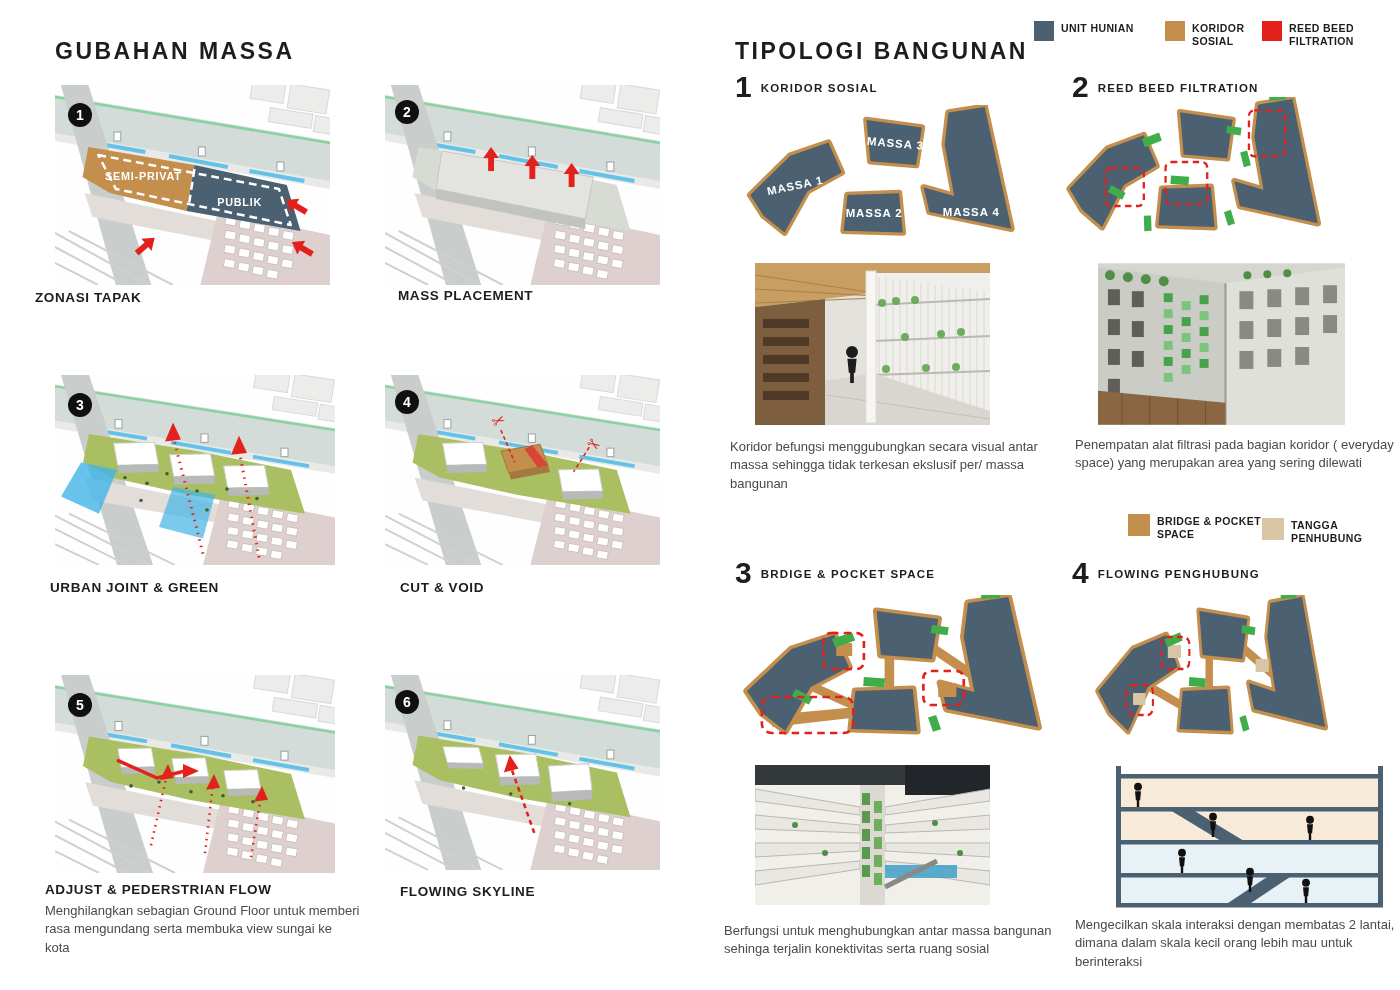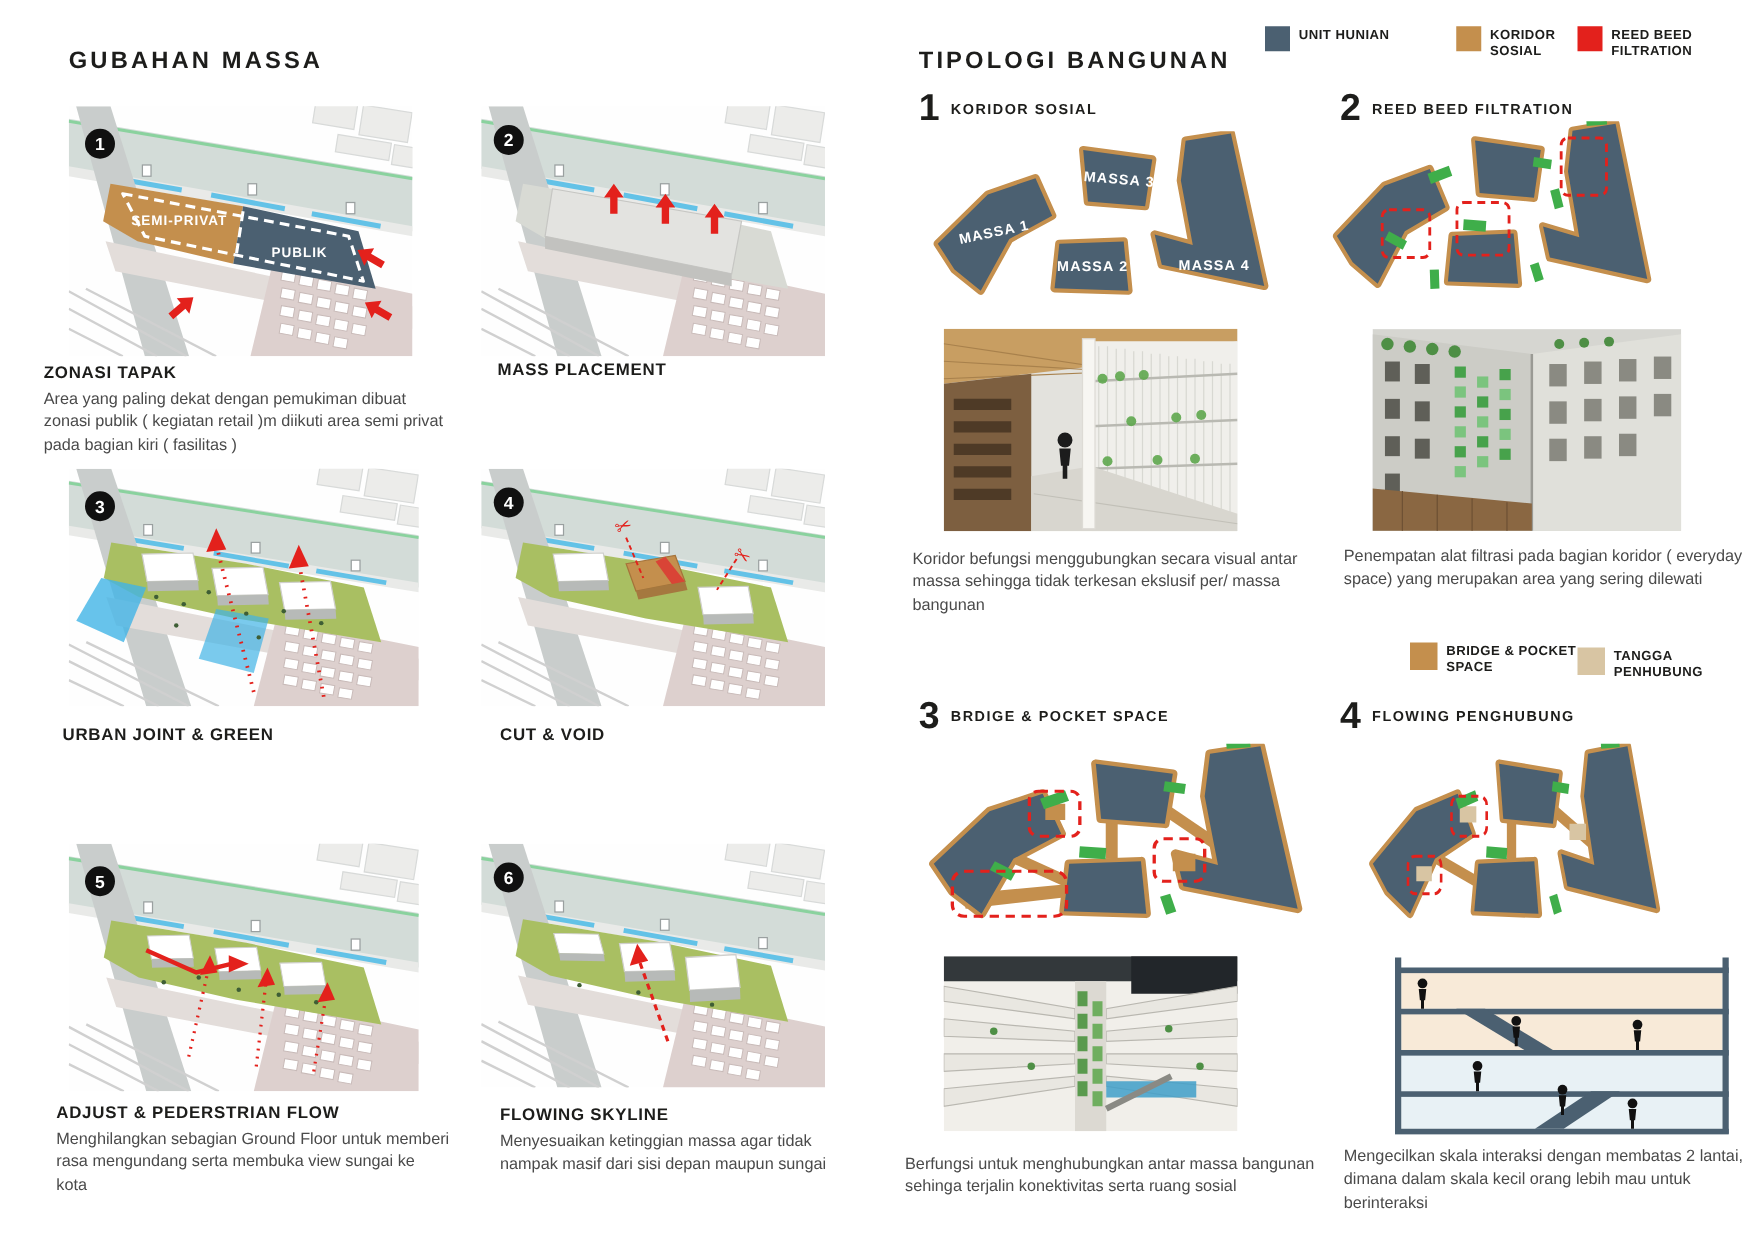--- a/index.html
+++ b/index.html
@@ -1,19 +1,19 @@
 <!DOCTYPE html>
 <html><head>
 <meta charset="utf-8">
 <style>
   html,body{margin:0;padding:0}
   body{width:1400px;height:990px;position:relative;background:#ffffff;
        font-family:"Liberation Sans",sans-serif;color:#1d1d1b;overflow:hidden}
   svg{display:block}
-  .page-title{position:absolute;font-size:19px;font-weight:700;letter-spacing:2.5px}
+  .page-title{position:absolute;font-size:23px;font-weight:700;letter-spacing:2.5px}
   .badge{position:absolute;width:24px;height:24px;border-radius:50%;background:#101010;color:#fff;
          display:flex;align-items:center;justify-content:center;font-size:14px;font-weight:700;z-index:3}
   .map{position:absolute}
   .cap{position:absolute;text-align:left}
   .cap h3{margin:0 0 5px;font-size:13.5px;letter-spacing:.6px;color:#1d1d1b}
   .cap p{margin:0;font-size:13px;line-height:1.42;color:#4a4a4a}
   .sec-h{position:absolute;display:flex;gap:9px;align-items:flex-start}
   .sec-h .num{font-size:30px;font-weight:700;line-height:1}
   .sec-h .tt{font-size:11.5px;font-weight:700;letter-spacing:1.2px;padding-top:10px}
   .leg{position:absolute;display:flex;gap:7px}
@@ -116,21 +116,20 @@
   <polygon class="wdash" points="44,70 228,104 240,140 62,104"></polygon>
   <line class="wdash" x1="142" y1="84" x2="136" y2="122"></line>
   <text class="zone-label" x="90" y="95">SEMI-PRIVAT</text>
   <text class="zone-label" x="188" y="121">PUBLIK</text>
   <use href="#red-arrow" fill="#e3211c" transform="translate(78,162) rotate(-40)"></use>
   <use href="#red-arrow" fill="#e3211c" transform="translate(252,134) rotate(-150)"></use>
   <use href="#red-arrow" fill="#e3211c" transform="translate(258,176) rotate(-150)"></use>
 </svg>
 <div class="cap" style="left:35px;top:290px;width:320px">
   <h3>ZONASI TAPAK</h3>
-  <p>Area yang paling dekat dengan pemukiman dibuat zonasi publik ( kegiatan retail )m diikuti area semi privat  pada bagian kiri ( fasilitas )</p>
 </div>
 
 <div class="badge" style="left:395px;top:100px">2</div>
 <svg class="map" style="left:385px;top:85px" width="275" height="200" viewBox="0 0 280 200" preserveAspectRatio="none">
   <use href="#basemap"></use>
   <polygon points="34,62 142,80 236,100 250,146 134,126 56,108 28,92" fill="#d8dad4"></polygon>
   <polygon points="58,66 212,92 204,134 52,104" fill="#e3e3e0" stroke="#c6c6c3"></polygon>
   <polygon points="52,104 204,134 204,144 52,114" fill="#c2c2bf"></polygon>
   <use href="#red-arrow" fill="#e3211c" transform="translate(100,86) rotate(-90)"></use>
   <use href="#red-arrow" fill="#e3211c" transform="translate(142,94) rotate(-90)"></use>
@@ -224,26 +223,25 @@
   <g fill="#3e5e35">
     <circle cx="80" cy="116" r="1.8"></circle>
       <circle cx="128" cy="122" r="1.8"></circle>
       <circle cx="188" cy="132" r="1.8"></circle>
   </g>
   <path d="M152,162 L128,94" stroke="#e3211c" stroke-width="2.6" stroke-dasharray="5 4" fill="none"></path>
   <polygon points="121,100 127,82 136,96" fill="#e3211c"></polygon>
 </svg>
 <div class="cap" style="left:400px;top:884px;width:290px">
   <h3>FLOWING SKYLINE</h3>
-  <p>Menyesuaikan ketinggian massa agar tidak nampak masif  dari sisi depan maupun sungai</p>
 </div>
 
 <div class="page-title" style="left:735px;top:38px">TIPOLOGI BANGUNAN</div>
 
-<div class="leg" style="left:1012px;top:21px">
+<div class="leg" style="left:1034px;top:21px">
   <div class="sw" style="background: rgb(75, 96, 113);"></div>
   <div class="lb">UNIT HUNIAN</div>
 </div>
 <div class="leg" style="left:1165px;top:21px">
   <div class="sw" style="background: rgb(196, 143, 77);"></div>
   <div class="lb" style="width:58px">KORIDOR SOSIAL</div>
 </div>
 <div class="leg" style="left:1262px;top:21px">
   <div class="sw" style="background: rgb(227, 33, 28);"></div>
   <div class="lb" style="width:72px">REED BEED FILTRATION</div>

